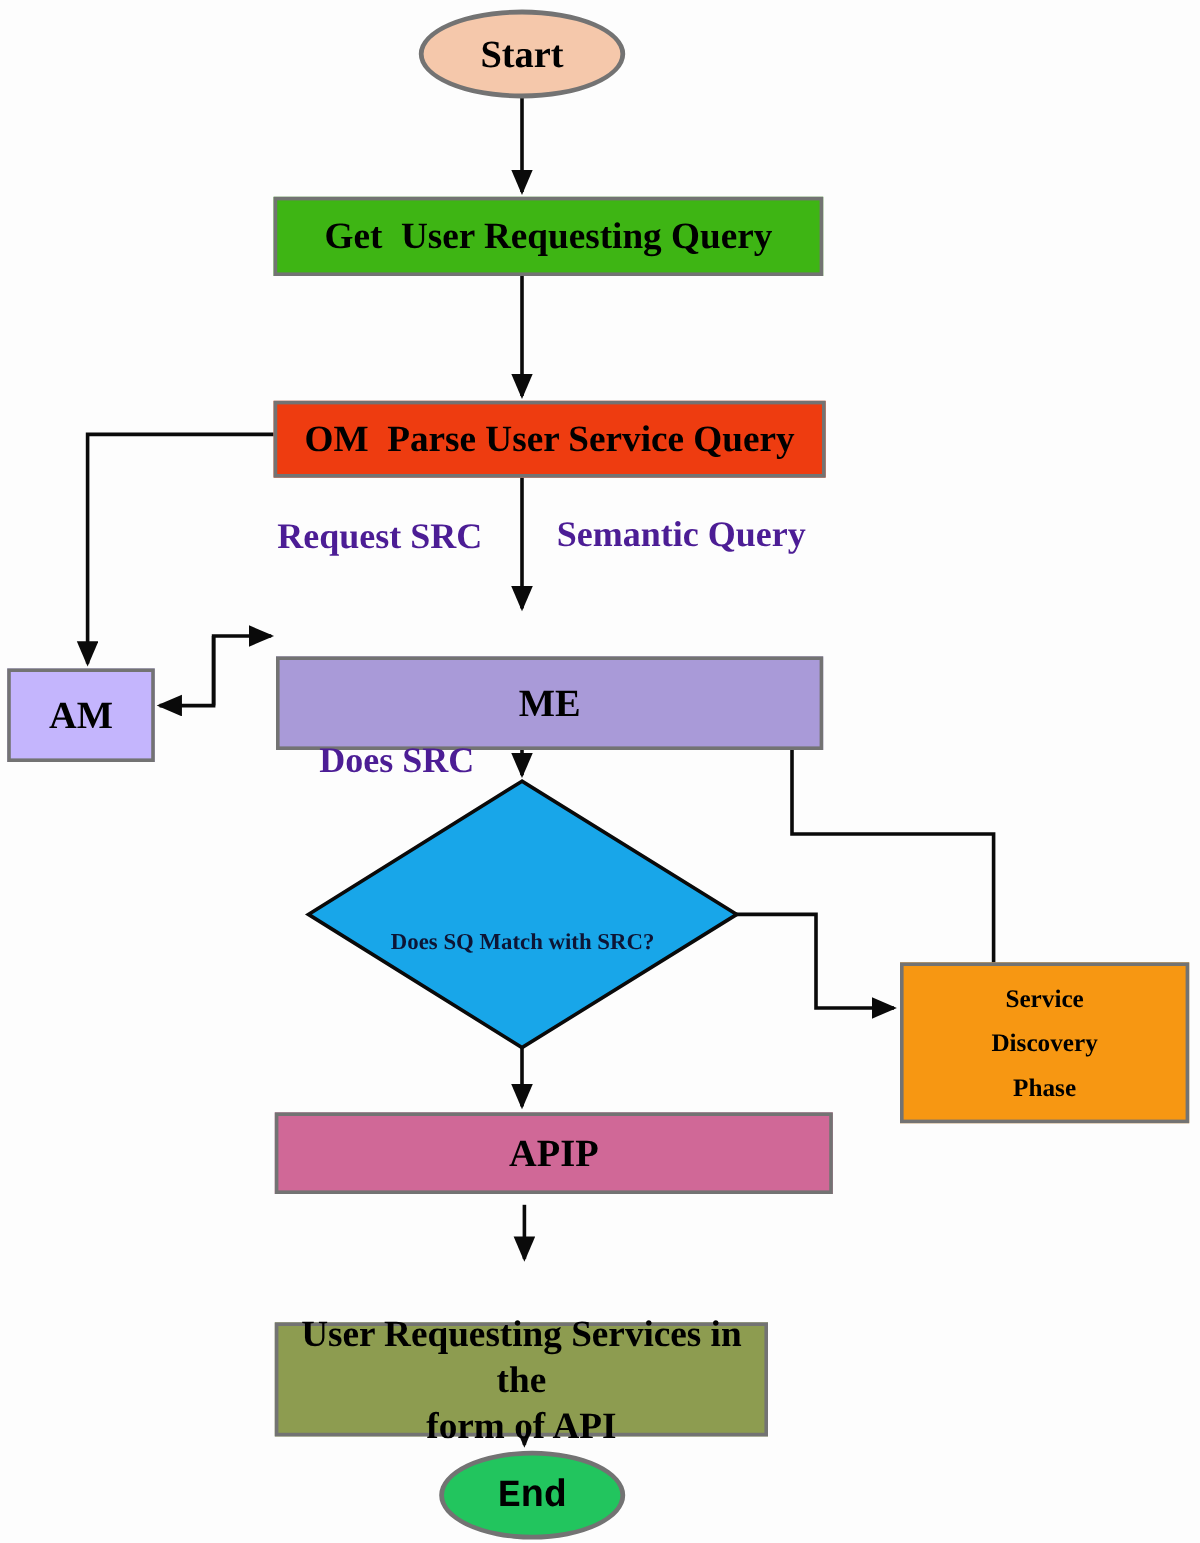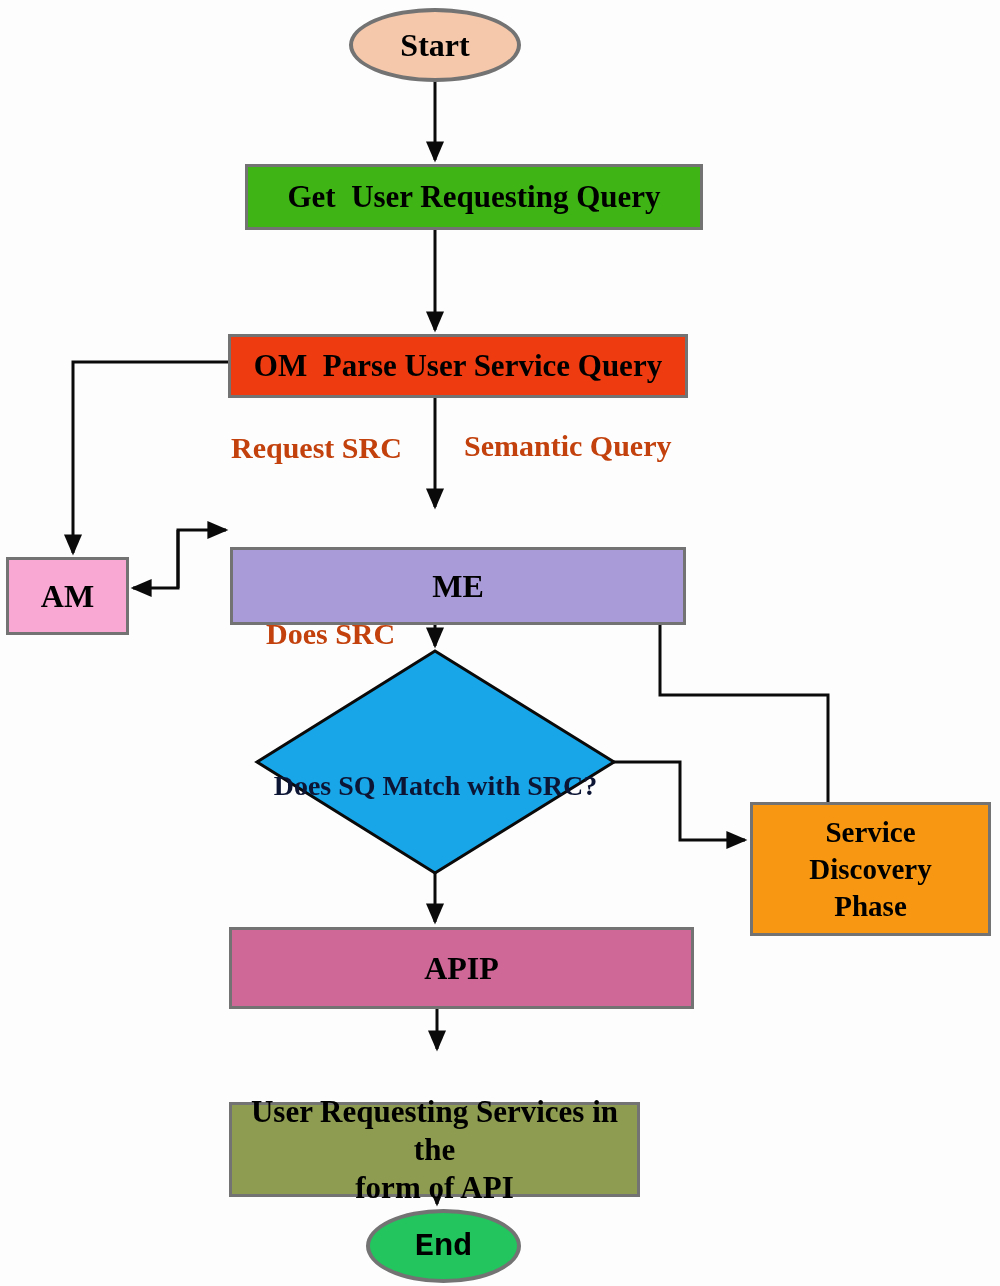--- a/index.html
+++ b/index.html
@@ -41,52 +41,52 @@
   }
   .oval {
     border-radius: 50%;
     border-width: 4px;
     font-size: 32px;
   }
   .rect-lg { font-size: 31px; }
   .rect-id { font-size: 32px; }
 
   .n-start { left: 349px; top: 8px;    width: 172px; height: 74px; }
-  .n-get   { left: 228px; top: 164px;  width: 458px; height: 66px; margin-left: 17px; }
+  .n-get   { left: 228px; top: 164px;  width: 458px; height: 66px; }
   .n-om    { left: 228px; top: 334px;  width: 460px; height: 64px; }
   .n-me    { left: 230px; top: 511px;  width: 456px; height: 78px; margin-top: 36px; }
   .n-am    { left: 6px;   top: 557px;  width: 123px; height: 78px; }
   .n-sdp   { left: 750px; top: 802px;  width: 241px; height: 134px;
-             font-size: 29px; line-height: 37px; }
-  .n-apip  { left: 229px; top: 927px;  width: 465px; height: 82px; }
+             font-size: 21px; line-height: 37px; }
+  .n-apip  { left: 229px; top: 927px;  width: 465px; height: 68px; }
   .n-user  { left: 229px; top: 1054px; width: 411px; height: 95px;
              font-size: 31px; line-height: 38px; margin-top: 48px; }
   .n-end   { left: 366px; top: 1209px; width: 155px; height: 74px; }
 
   .n-decision-text {
     position: absolute;
     left: 257px; top: 651px;
     width: 357px; height: 222px;
     box-sizing: border-box;
     padding-top: 48px;
     display: flex;
     align-items: center;
     justify-content: center;
     text-align: center;
     font-weight: bold;
-    font-size: 28px;
+    font-size: 19px;
     line-height: 34px;
     color: #0d1535;
     z-index: 3;
   }
   .edge-label {
     position: absolute;
     font-weight: bold;
     font-size: 30px;
-    color: #c2410c;
+    color: #4c1d95;
     white-space: nowrap;
     z-index: 2;
   }
   .l-request  { left: 231px; top: 431px; }
   .l-semantic { left: 464px; top: 429px; }
   .l-send     { left: 266px; top: 617px; }
 </style>
 </head>
 <body>
 
@@ -129,21 +129,21 @@
     <span class="lbl">OM  Parse User Service Query</span>
   </div>
 
   <div class="edge-label l-request">Request SRC</div>
   <div class="edge-label l-semantic">Semantic Query</div>
 
   <div class="node rect-id n-me" style="background-color: rgb(169, 154, 216);">
     <span class="lbl">ME</span>
   </div>
 
-  <div class="node rect-id n-am" style="background-color: #f9a8d4;">
+  <div class="node rect-id n-am" style="background-color: #c4b5fd;">
     <span class="lbl">AM</span>
   </div>
 
   <div class="edge-label l-send">Does SRC</div>
 
   <div class="n-decision-text">
     <span class="lbl">Does SQ Match
 with SRC?</span>
   </div>
 

